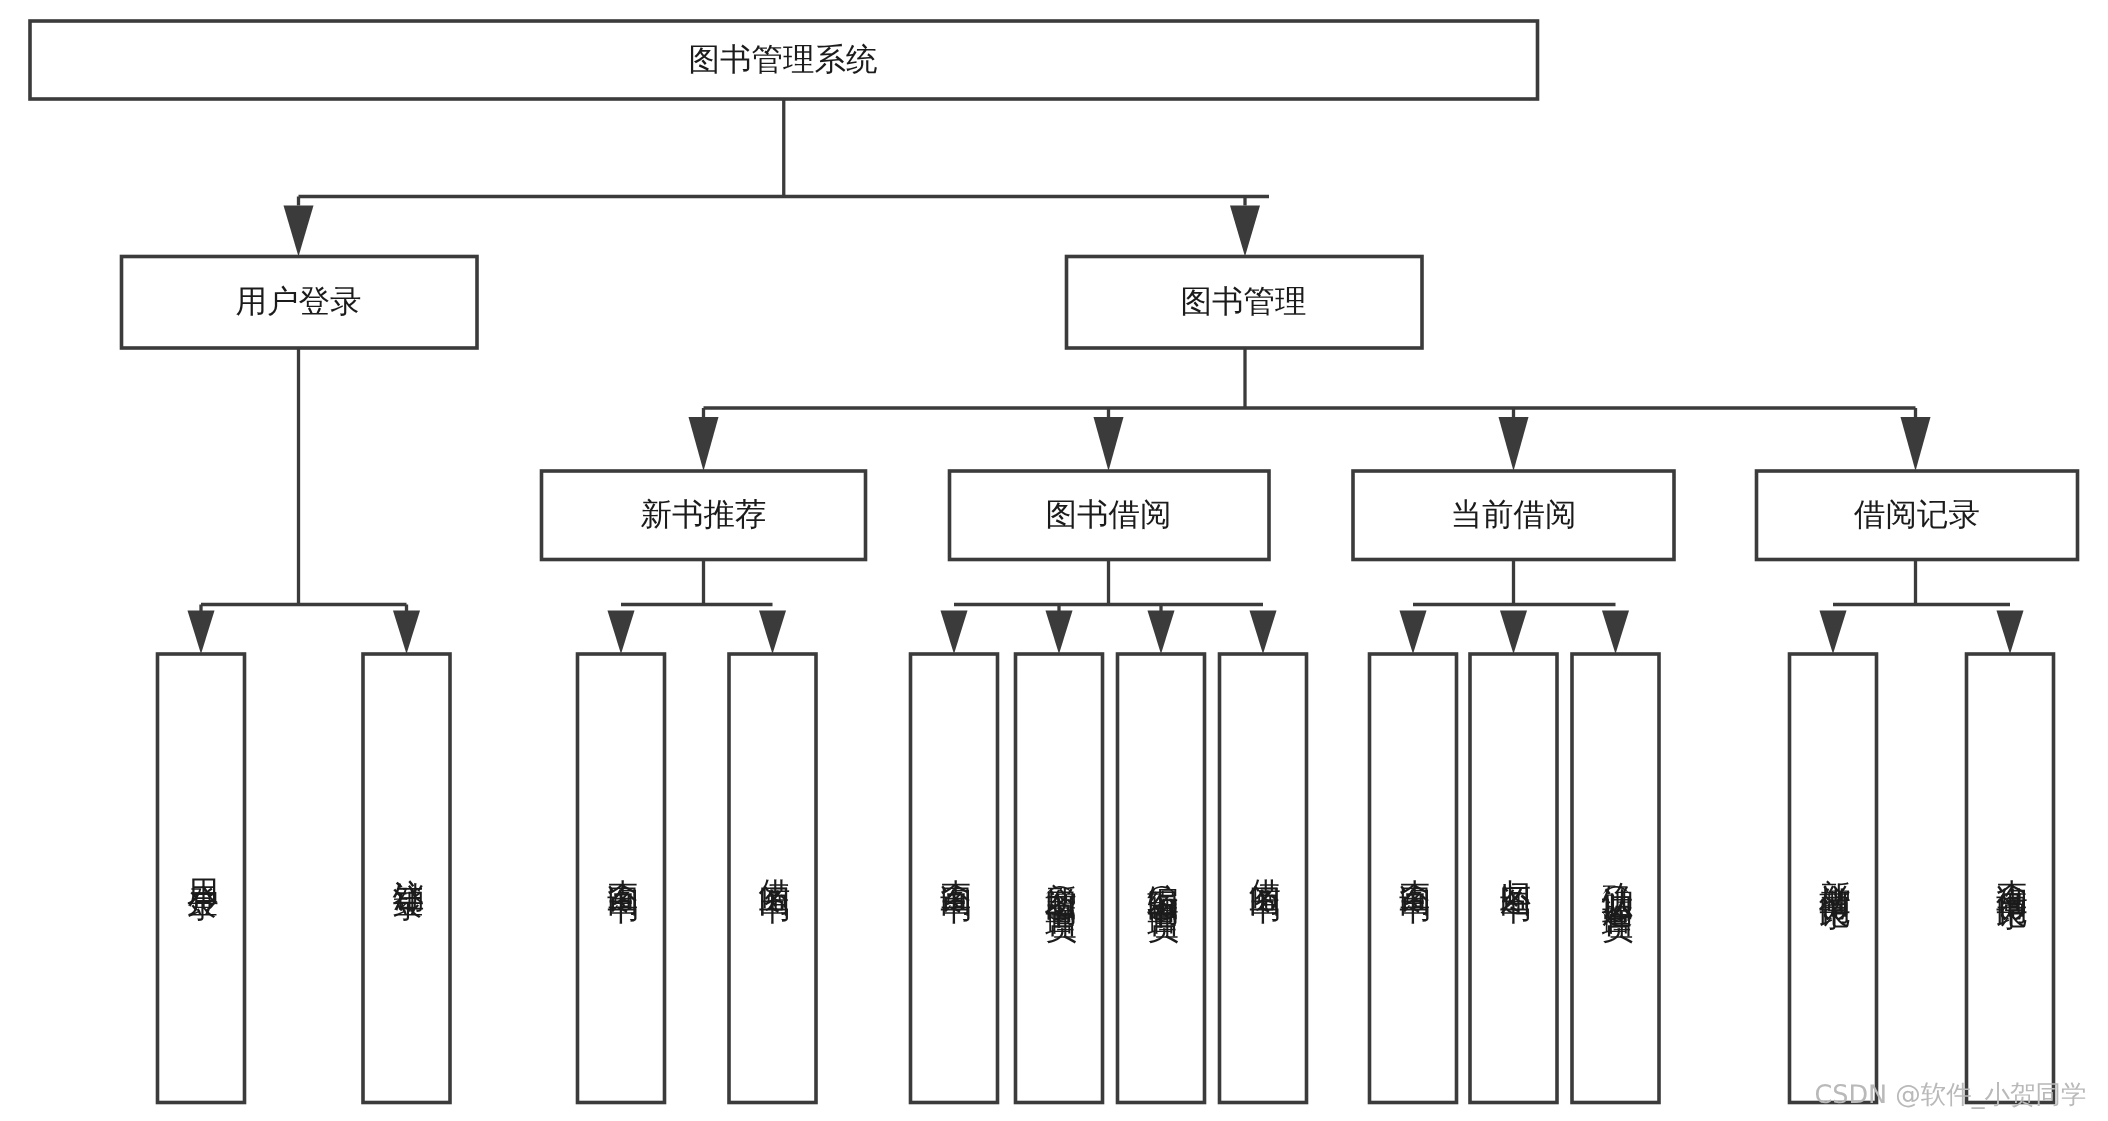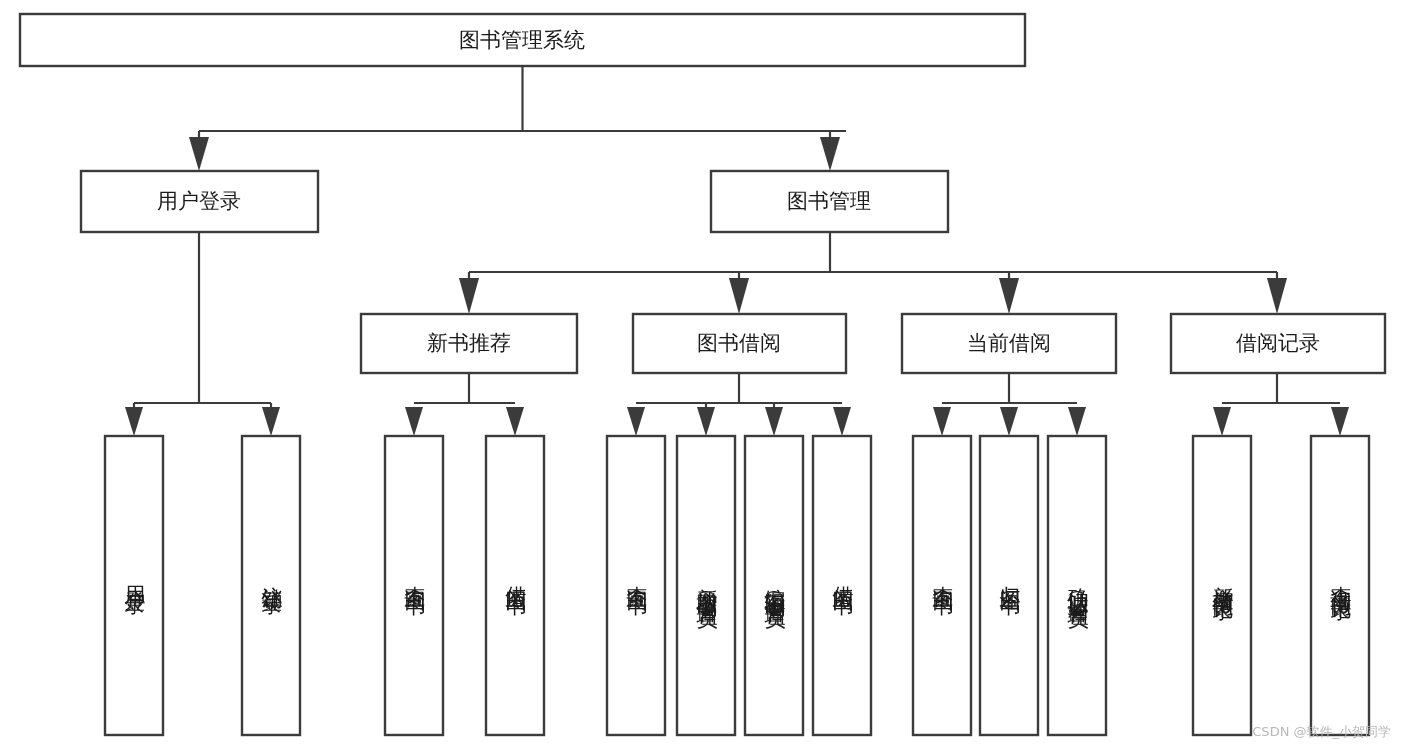--- a/index.html
+++ b/index.html
@@ -53,21 +53,21 @@
     text-anchor: middle;
     dominant-baseline: middle;
     writing-mode: vertical-rl;
     letter-spacing: 3px;
   }
   .watermark {
     position: absolute;
     right: 14px;
     bottom: 6px;
     font-family: "DejaVu Sans", "Liberation Sans", sans-serif;
-    font-size: 13px;
+    font-size: 17px;
     color: #b9b9b9;
     white-space: nowrap;
     user-select: none;
   }
 </style>
 </head>
 <body>
 
 <div id="stage">
 

